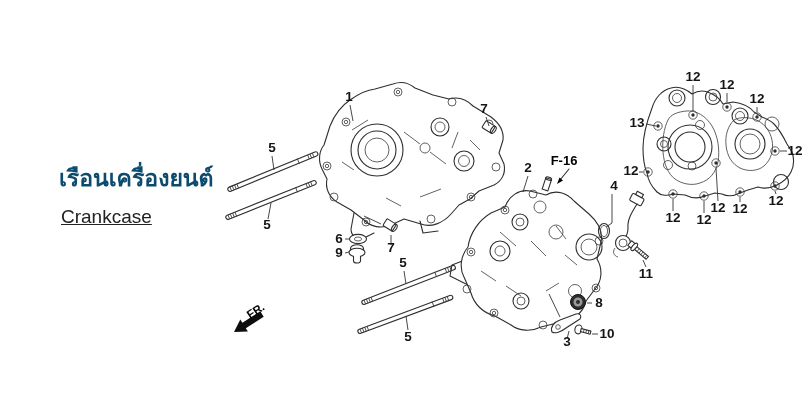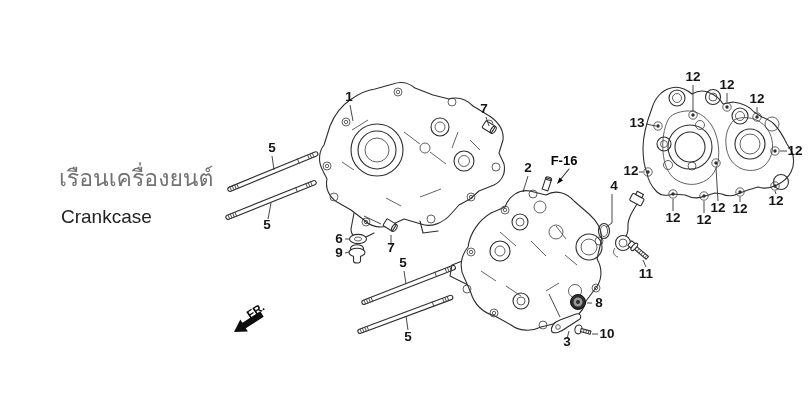--- a/index.html
+++ b/index.html
@@ -1,20 +1,20 @@
 <!DOCTYPE html>
 <html><head>
 <meta charset="utf-8">
 <style>
   html,body{margin:0;padding:0;background:#fff;}
   #stage{position:relative;width:810px;height:420px;background:#ffffff;overflow:hidden;
          font-family:"Liberation Sans","DejaVu Sans",sans-serif;color:#1b1b1b;}
   .code{position:absolute;left:62px;top:128px;font-size:20px;letter-spacing:1px;color:#222;}
-  .thai{position:absolute;left:59px;top:160px;font-size:23px;font-weight:normal;color:#737373;}
-  .en{position:absolute;left:61px;top:206px;font-size:19px;color:#222;}
+  .thai{position:absolute;left:59px;top:160px;font-size:23px;font-weight:bold;color:#0c4a6e;}
+  .en{position:absolute;left:61px;top:206px;font-size:19px;color:#222;text-decoration:underline;}
   svg{position:absolute;left:0;top:0;}
   .ln{stroke:#2e2e2e;stroke-width:1.1;fill:none;stroke-linejoin:round;stroke-linecap:round;}
   .fw{stroke:#2e2e2e;stroke-width:1.1;fill:#ffffff;stroke-linejoin:round;}
   .thin{stroke:#3a3a3a;stroke-width:.8;fill:none;}
   .leader{stroke:#333;stroke-width:.9;fill:none;}
   .lbl{font-family:"Liberation Sans","DejaVu Sans",sans-serif;font-size:13.5px;font-weight:bold;
        fill:#141414;text-anchor:middle;}
   .ref{font-size:13px;font-weight:bold;fill:#000;text-anchor:middle;}
   .fr{font-size:11.5px;font-weight:bold;fill:#000;}
 </style>

